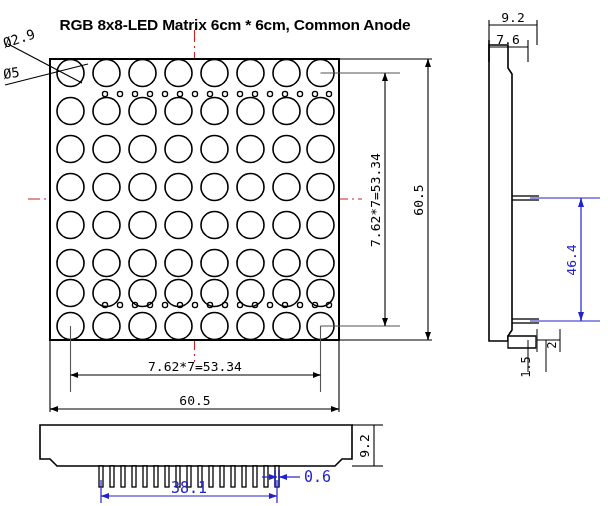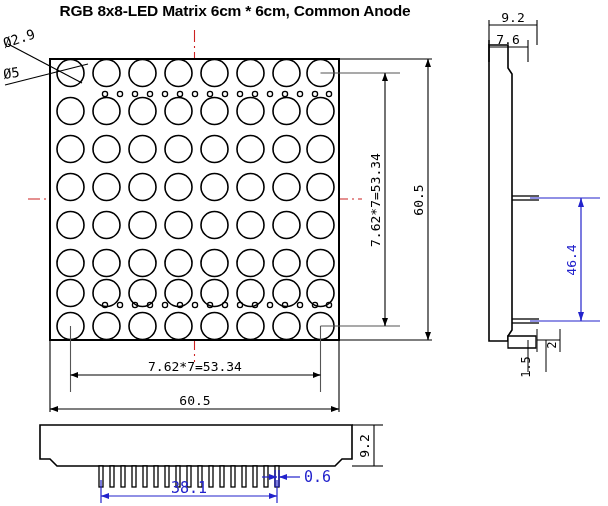--- a/index.html
+++ b/index.html
@@ -3,21 +3,21 @@
 <meta charset="utf-8">
 <style>
   html,body{margin:0;padding:0;background:#ffffff;}
   body{
     width:608px;height:506px;position:relative;overflow:hidden;
     font-family:"Liberation Sans", sans-serif;
     color:#000000;
   }
 
   .title{
-    position:absolute;left:0;top:2px;width:470px;
+    position:absolute;left:0;top:16px;width:470px;
     text-align:center;
     font-family:"Liberation Sans", sans-serif;
     font-size:15.5px;font-weight:bold;letter-spacing:-0.2px;
     color:#000;white-space:nowrap;
   }
 
   svg.drawing{position:absolute;left:0;top:0;width:608px;height:506px;}
 
   
   .dimtxt{

